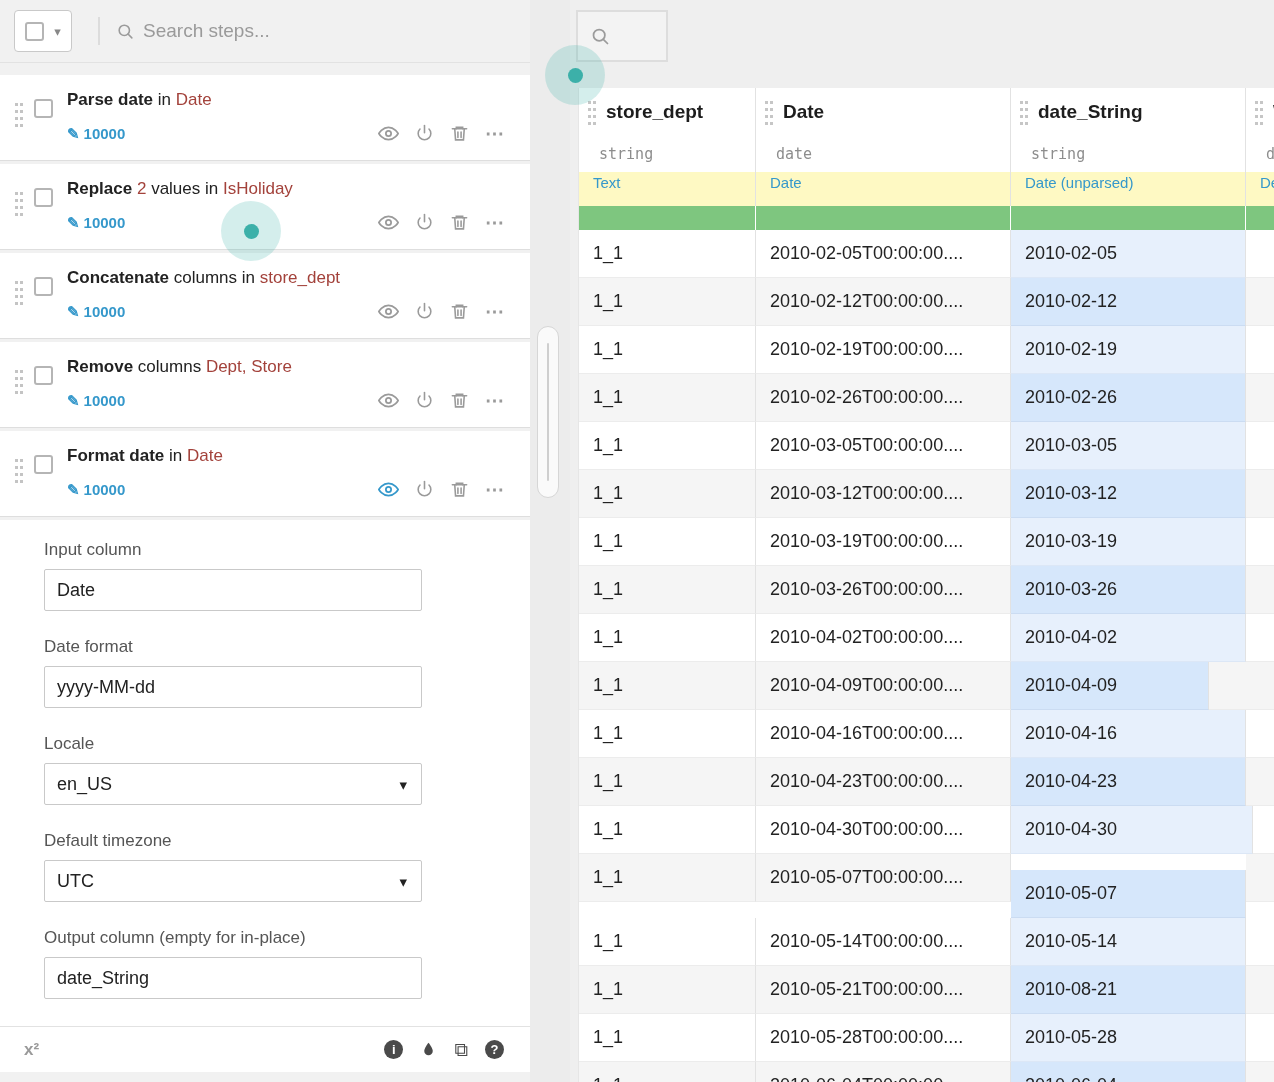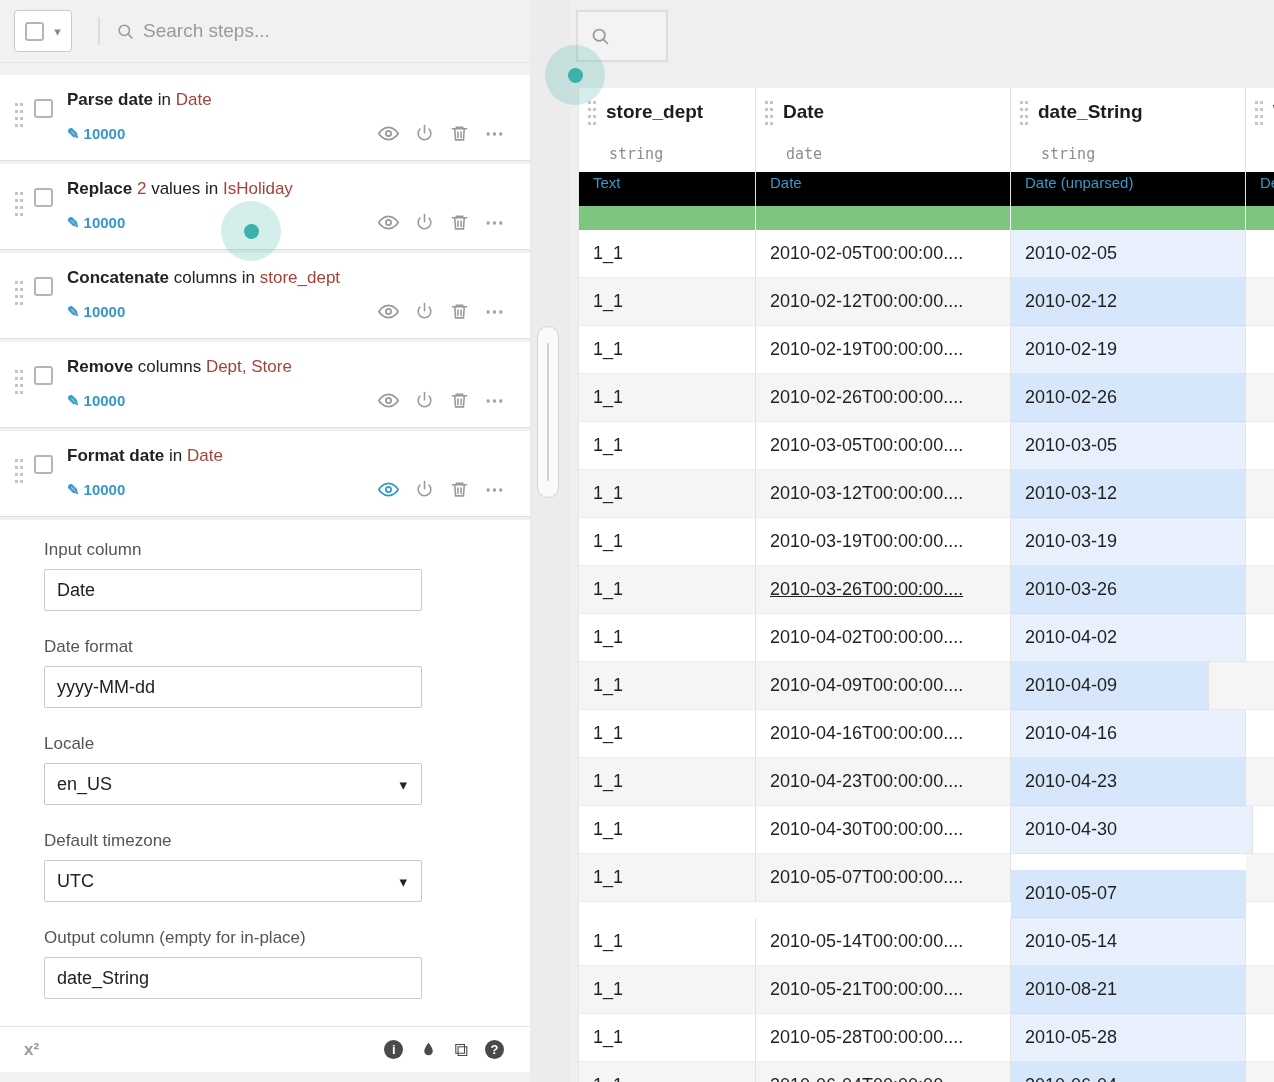--- a/index.html
+++ b/index.html
@@ -69,24 +69,24 @@
     background:#f3f3f3;display:flex;align-items:center;padding-left:12px;}
   .tbl-search-input{border:none;outline:none;background:transparent;width:50px;font-family:inherit;font-size:17px;}
 
   .table{position:absolute;left:8px;top:88px;background:#fff;border-left:1px solid #e6e6e6;}
   .trow{display:flex;}
   .cell{flex:none;border-right:1px solid #e2e2e2;overflow:hidden;white-space:nowrap;}
   .name-cell{height:48px;display:flex;align-items:center;padding-left:8px;
     font-size:19px;font-weight:bold;color:#1d1d1d;cursor:pointer;background:#fff;}
   .col-drag{width:10px;height:26px;margin-right:9px;flex:none;
     background-image:radial-gradient(circle,#c6c6c6 1.5px,transparent 1.7px);background-size:5px 7px;}
-  .storage-cell{height:36px;display:flex;align-items:center;padding-left:30px;
+  .storage-cell{height:36px;display:flex;align-items:center;padding-left:20px;
     font-family:"DejaVu Sans Mono",monospace;font-size:15px;color:#8d8d8d;background:#fff;}
   .meaning-cell{height:34px;display:flex;align-items:flex-start;padding:2px 0 12px 14px;
-    font-size:15px;color:var(--link-blue,#3598cb);background:#000000;cursor:pointer;}
+    font-size:15px;color:var(--link-blue,#3598cb);background:#fef9c3;cursor:pointer;}
   .vcell{flex:none;height:24px;background:var(--valid-green,#7ec67f);border-right:1px solid #fff;cursor:pointer;}
   .data-cell{height:48px;line-height:47px;font-size:18px;color:#222;padding-left:14px;
     border-bottom:1px solid #ececec;cursor:default;}
   .r-even .data-cell{background:#fff;}
   .r-odd .data-cell{background:#f5f5f5;}
   .r-even .data-cell.sel{background:var(--highlight-light,#e7f0fc);border-bottom-color:#dce7f6;}
   .r-odd .data-cell.sel{background:var(--highlight-dark,#d6e7fb);border-bottom-color:#cbdcf2;}
 
   
   .tut-dot{position:absolute;width:60px;height:60px;border-radius:50%;z-index:30;
@@ -421,21 +421,21 @@
             <div class="cell data-cell" style="width: 160px;"></div>
           </div>
           <div class="trow r-even">
             <div class="cell data-cell" style="width: 177px;">1_1</div>
             <div class="cell data-cell" style="width: 255px;">2010-03-19T00:00:00....</div>
             <div class="cell data-cell sel" style="width: 235px;">2010-03-19</div>
             <div class="cell data-cell" style="width: 160px;"></div>
           </div>
           <div class="trow r-odd">
             <div class="cell data-cell" style="width: 177px;">1_1</div>
-            <div class="cell data-cell" style="width: 255px; text-decoration: underline;">2010-03-26T00:00:00....</div>
+            <div class="cell data-cell" style="width: 255px;">2010-03-26T00:00:00....</div>
             <div class="cell data-cell sel" style="width: 235px;">2010-03-26</div>
             <div class="cell data-cell" style="width: 160px;"></div>
           </div>
           <div class="trow r-even">
             <div class="cell data-cell" style="width: 177px;">1_1</div>
             <div class="cell data-cell" style="width: 255px;">2010-04-02T00:00:00....</div>
             <div class="cell data-cell sel" style="width: 235px;">2010-04-02</div>
             <div class="cell data-cell" style="width: 160px;"></div>
           </div>
           <div class="trow r-odd">

